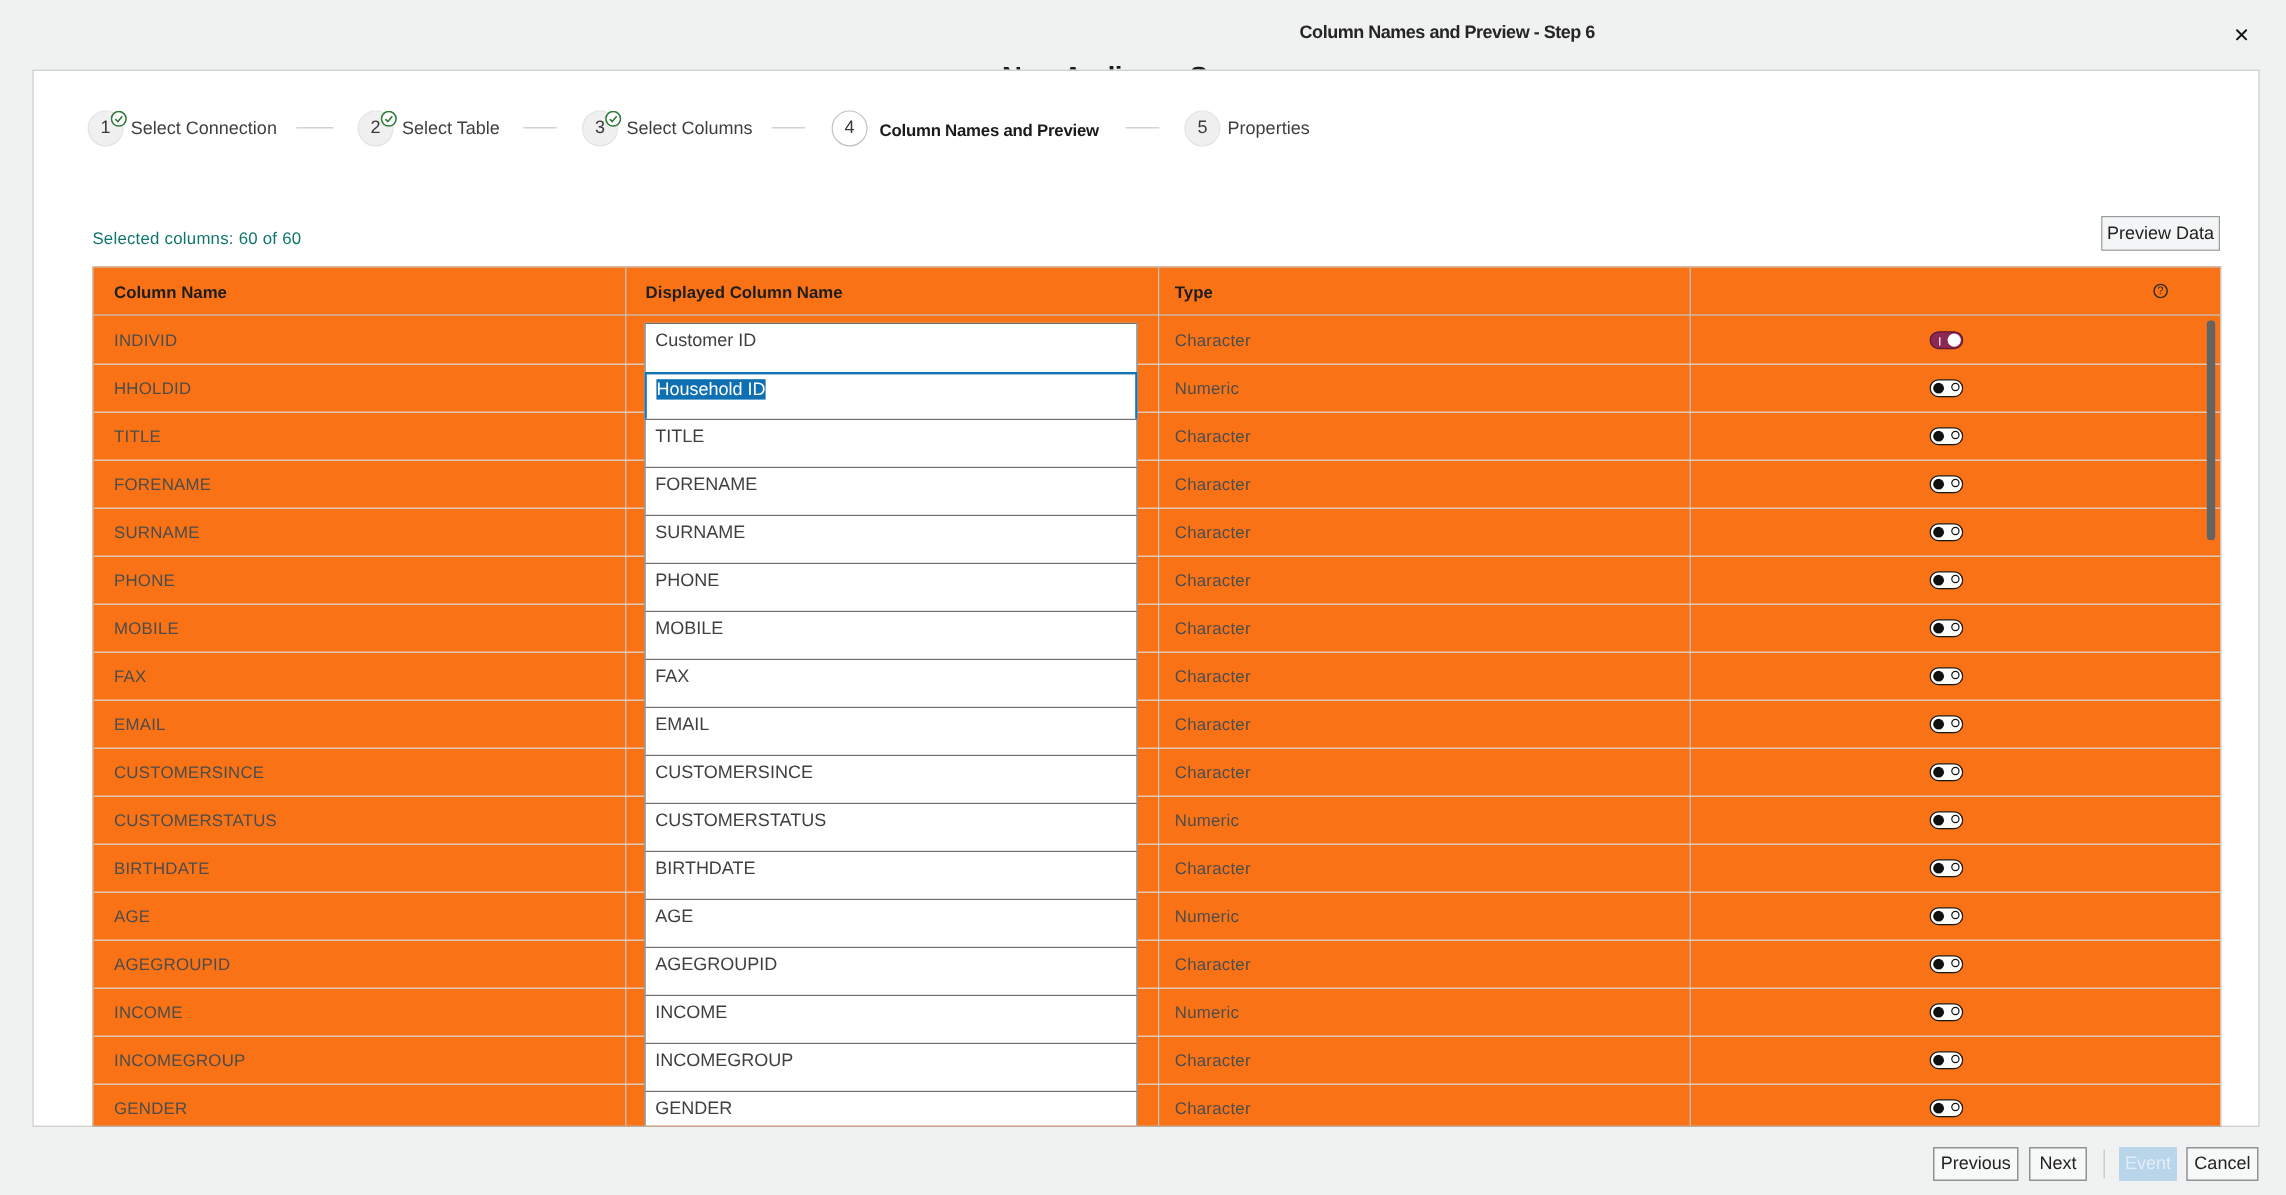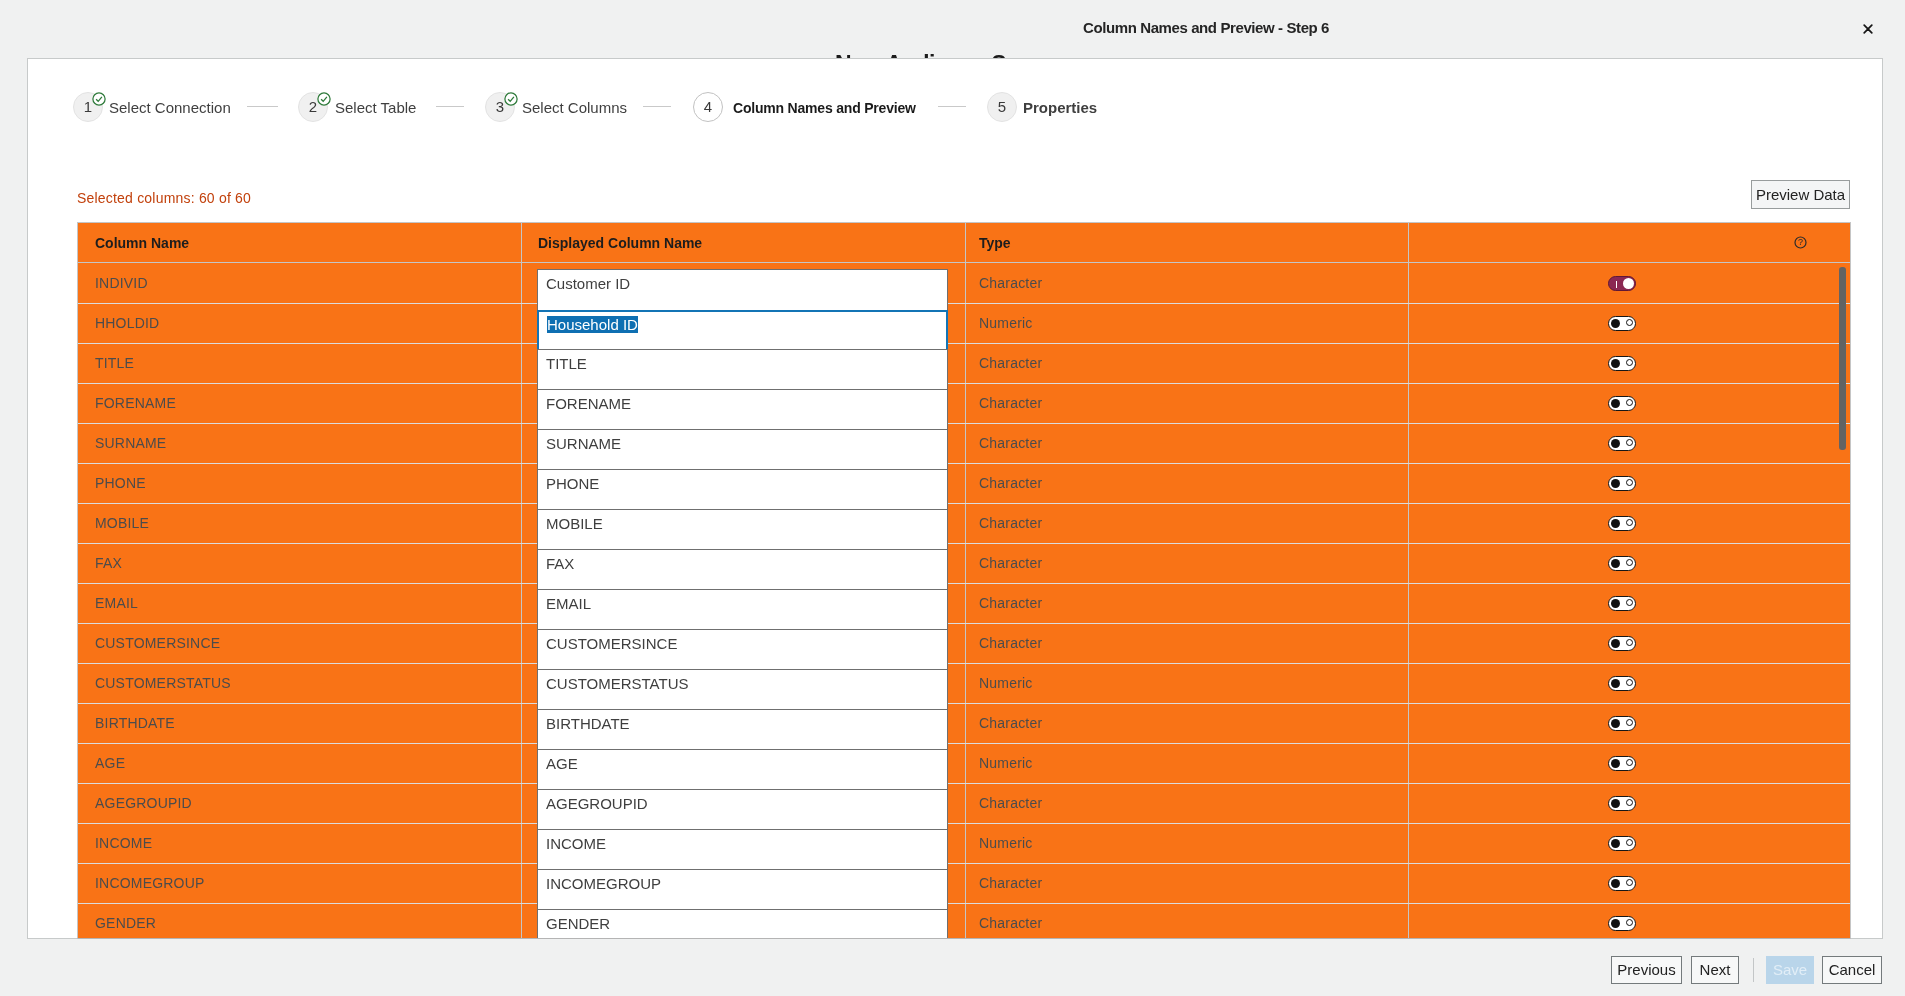--- a/index.html
+++ b/index.html
@@ -17,21 +17,21 @@
 
 
 .stepc { position:absolute; width:30px; height:30px; border-radius:50%; background:#f0f0f0; border:1px solid #e3e3e3; color:#3a3a3a; font-size:15px; text-align:center; line-height:28px; top:92px; }
 .stepc.cur { background:#ffffff; border:1px solid #c2c2c2; }
 .steplab { position:absolute; top:99px; font-size:15px; color:#3f3f3f; white-space:nowrap; }
 .steplab.cur { font-weight:bold; color:#1b1b1b; font-size:14px; letter-spacing:-0.2px; top:100px; }
 .dash { position:absolute; top:106px; height:1px; background:#c9c9c9; }
 .badge { position:absolute; width:14px; height:14px; }
 
 
-.selcols { left:77px; top:190px; font-size:14px; color:#c2410c; letter-spacing:0.2px; }
+.selcols { left:77px; top:190px; font-size:14px; color:#0f766e; letter-spacing:0.2px; }
 .btn { position:absolute; background:#f7f8f8; border:1px solid #747a7c; color:#222; font-size:15px; text-align:center; }
 .previewbtn { left:1751px; top:180px; width:99px; height:29px; line-height:27px; border:1px solid #989c9d; background:#f4f5f6; }
 
 
 .tbl { left:77px; top:222px; width:1774px; height:717px; border:1px solid #c5c5c5; border-bottom:1px solid #b4b4b4; background:#f97316; overflow:hidden; }
 .col-sep { position:absolute; top:0; width:1px; height:720px; background:#c5c5c5; }
 .hrow { position:absolute; top:0; left:0; width:100%; height:40px; border-bottom:1px solid #c5c5c5; }
 .hcell { position:absolute; top:0; height:40px; line-height:40px; font-size:14px; font-weight:bold; color:#1d1d1d; }
 .row { position:absolute; left:0; width:100%; height:40px; border-bottom:1px solid #dcdcdc; }
 .c1 { position:absolute; left:17px; top:0; height:39px; line-height:39px; font-size:14px; color:#4c4c4c; letter-spacing:0.2px; }
@@ -85,21 +85,21 @@
 <svg class="badge" style="left:504px; top:92px;" viewBox="0 0 14 14">
     <circle cx="7" cy="7" r="6.1" fill="#fff" stroke="#2e7a3a" stroke-width="1.25"></circle>
     <path d="M4.1 7.3 L6.2 9.3 L9.9 4.9" fill="none" stroke="#2e7a3a" stroke-width="1.3"></path>
   </svg>
 <div class="steplab" style="left:522px;">Select Columns</div>
 <div class="dash" style="left:643px; width:28px;"></div>
 <div class="stepc cur" style="left:693px;">4</div>
 <div class="steplab cur" style="left:733px;">Column Names and Preview</div>
 <div class="dash" style="left:938px; width:28px;"></div>
 <div class="stepc" style="left:987px;">5</div>
-<div class="steplab" style="left:1023px;font-weight:bold;">Properties</div>
+<div class="steplab" style="left:1023px;">Properties</div>
 
 <div class="abs selcols">Selected columns: 60 of 60</div>
 <div class="btn previewbtn">Preview Data</div>
 
 <div class="abs tbl">
   <div class="col-sep" style="left:443px;"></div>
   <div class="col-sep" style="left:887px;"></div>
   <div class="col-sep" style="left:1330px;"></div>
   <div class="hrow">
     <div class="hcell" style="left:17px;">Column Name</div>
@@ -263,14 +263,14 @@
         <div class="dotR"></div>
       </div>
     </div>
 </div>
 
 <div class="abs scrollbar"></div>
 
 <div class="abs fdiv"></div>
 <div class="btn fbtn prevbtn">Previous</div>
 <div class="btn fbtn nextbtn">Next</div>
-<div class="btn fbtn savebtn">Save</div>
+<div class="btn fbtn savebtn">Event</div>
 <div class="btn fbtn cancelbtn">Cancel</div>
 
 </body></html>

